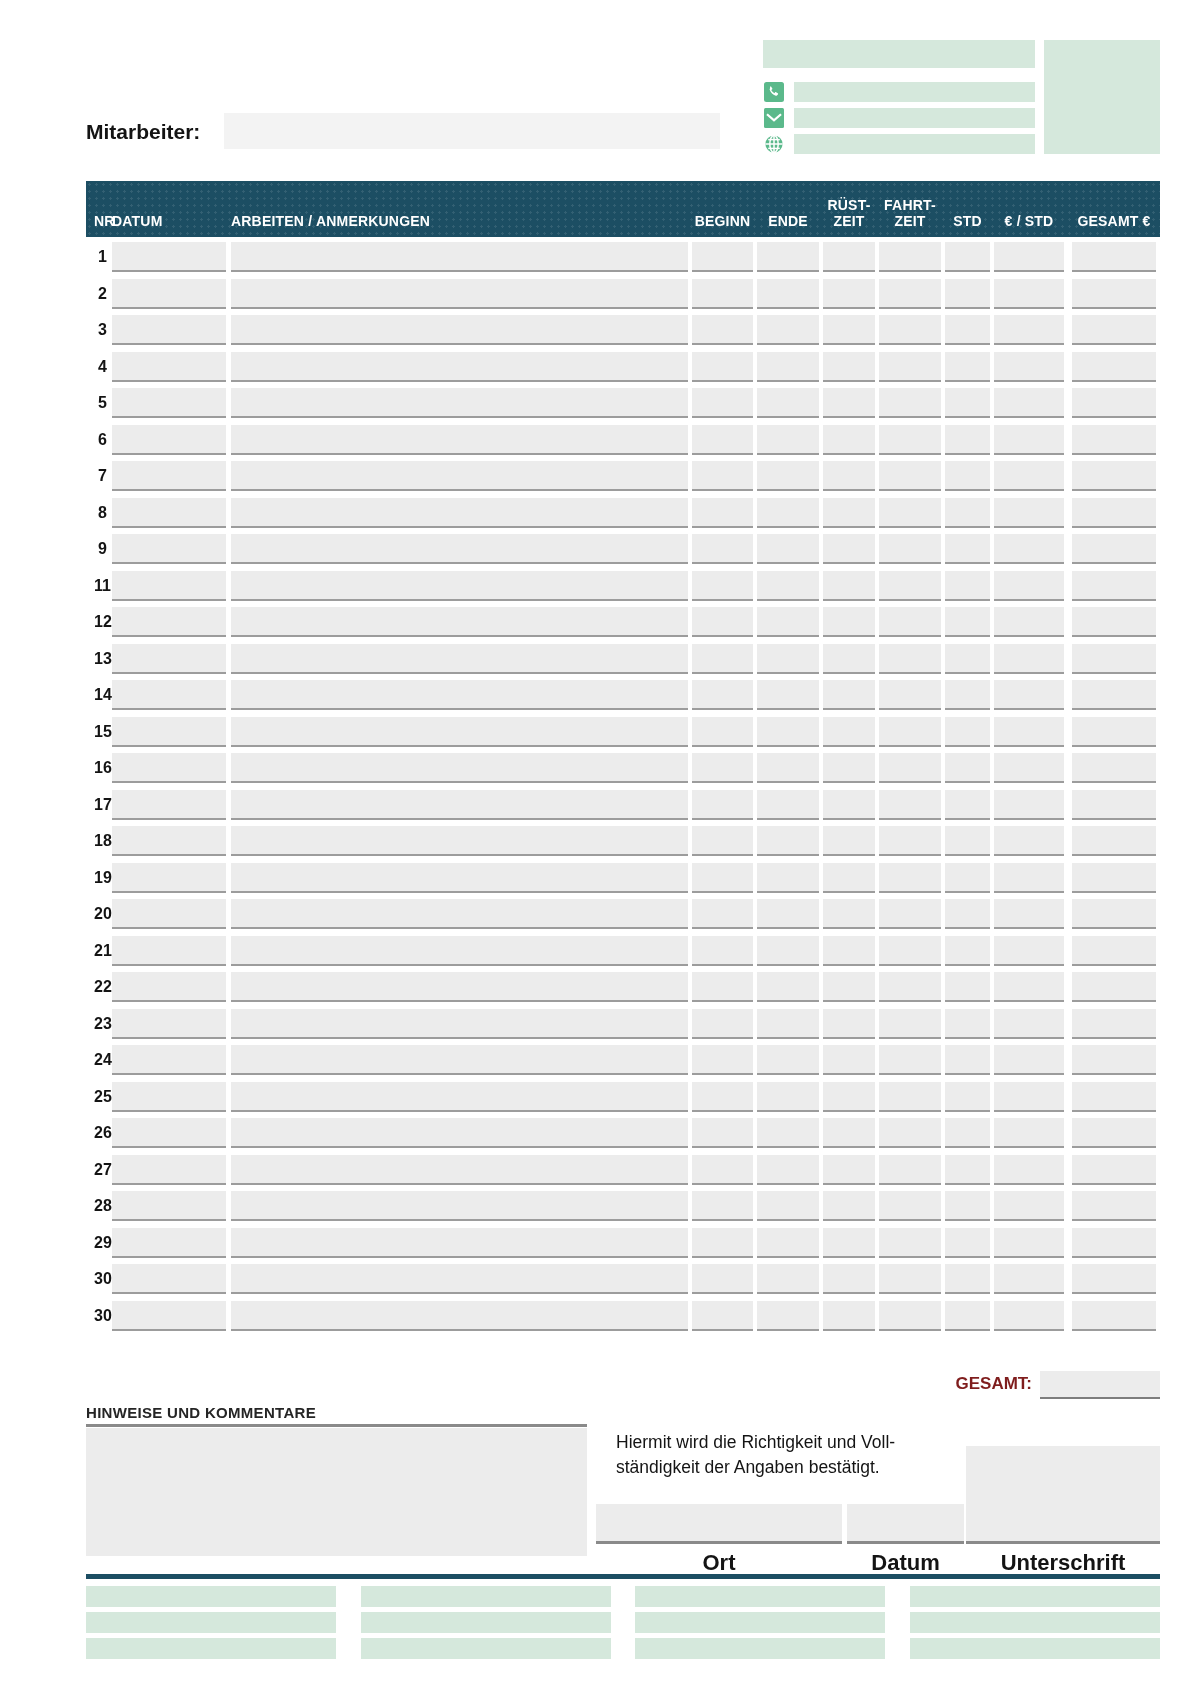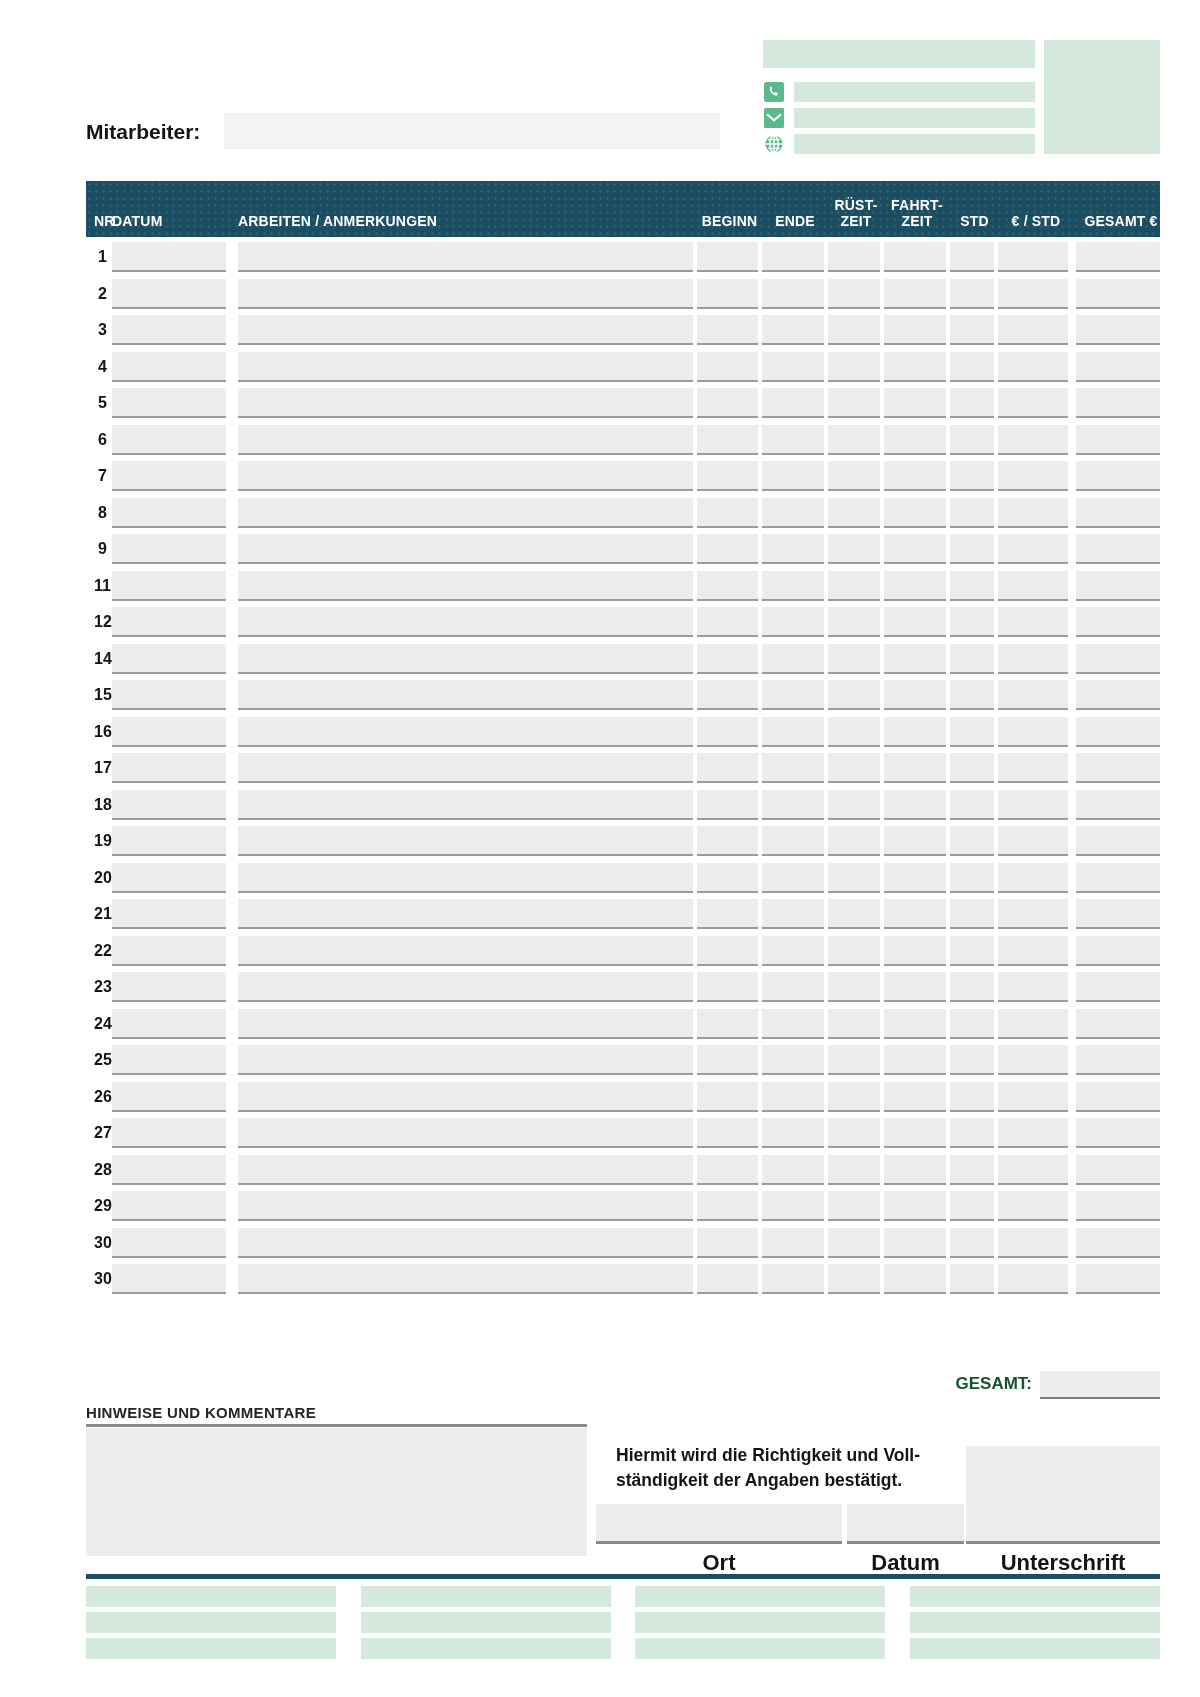--- a/index.html
+++ b/index.html
@@ -34,59 +34,59 @@
     position:absolute; left:86px; top:181px; width:1074px; height:56px;
     background:#1c4e63; color:#fff;
     background-image:radial-gradient(rgba(255,255,255,0.10) 1px, transparent 1.3px);
     background-size:7px 7px;
     display:flex; align-items:flex-end; padding-bottom:8px;
     font-size:14px; font-weight:bold; letter-spacing:0.2px; line-height:1.15;
   }
   .c { flex:0 0 auto; }
   .c-nr     { width:21px;  padding-left:8px; }
   .c-datum  { width:114px; margin-left:5px; }
-  .c-arb    { width:457px; margin-left:12px; }
+  .c-arb    { width:457px; margin-left:5px; }
   .c-beg    { width:61px;  margin-left:4px; text-align:center; }
   .c-ende   { width:62px;  margin-left:4px; text-align:center; }
   .c-ruest  { width:52px;  margin-left:4px; text-align:center; }
   .c-fahrt  { width:62px;  margin-left:4px; text-align:center; }
   .c-std    { width:45px;  margin-left:4px; text-align:center; }
   .c-eurstd { width:70px;  margin-left:4px; text-align:center; }
   .c-ges    { width:84px;  margin-left:8px; text-align:center; }
 
   .rows { position:absolute; left:86px; top:242px; width:1074px; }
   .row  { display:flex; height:30px; margin-bottom:6.5px; }
   .cell { background:#ececec; border-bottom:2px solid #9c9c9c; height:30px; }
   .rownum {
     font-size:16px; font-weight:bold; color:#141414;
     text-align:right; line-height:30px; background:none; border:none;
   }
 
   
   .total-label {
     position:absolute; left:920px; top:1374px; width:112px; text-align:right;
-    font-size:17px; font-weight:bold; color:#14532d;
+    font-size:17px; font-weight:bold; color:#7f1d1d;
   }
   .total-field {
     position:absolute; left:1040px; top:1371px; width:120px; height:28px;
     background:#ececec; border-bottom:2px solid #7d7d7d;
   }
 
   
   .hint-heading {
     position:absolute; left:86px; top:1404px;
     font-size:15px; font-weight:bold; color:#252525; letter-spacing:0.3px;
   }
   .hint-underline { position:absolute; left:86px; top:1424px; width:501px; height:3px; background:#8a8a8a; }
   .comments-box { position:absolute; left:86px; top:1428px; width:501px; height:128px; background:#ececec; }
 
   
   .confirm-text {
     position:absolute; left:616px; top:1430px; width:330px;
-    font-size:17.5px; font-weight:bold; color:#141414; line-height:1.45;margin-top:13px;
+    font-size:17.5px; font-weight:normal; color:#141414; line-height:1.45;
   }
   .sig-field { position:absolute; background:#ececec; border-bottom:3px solid #8a8a8a; }
   .f-ort   { left:596px; top:1504px; width:246px; height:40px; }
   .f-datum { left:847px; top:1504px; width:117px; height:40px; }
   .f-unter { left:966px; top:1446px; width:194px; height:98px; }
   .sig-label {
     position:absolute; top:1550px; text-align:center;
     font-size:22px; font-weight:bold; color:#141414;
   }
   .l-ort   { left:596px; width:246px; }
@@ -298,20 +298,32 @@
       <div class="cell c-arb"></div>
       <div class="cell c-beg"></div>
       <div class="cell c-ende"></div>
       <div class="cell c-ruest"></div>
       <div class="cell c-fahrt"></div>
       <div class="cell c-std"></div>
       <div class="cell c-eurstd"></div>
       <div class="cell c-ges"></div>
     </div>
 
+    <div class="row">
+      <div class="c c-nr rownum">13</div>
+      <div class="cell c-datum"></div>
+      <div class="cell c-arb"></div>
+      <div class="cell c-beg"></div>
+      <div class="cell c-ende"></div>
+      <div class="cell c-ruest"></div>
+      <div class="cell c-fahrt"></div>
+      <div class="cell c-std"></div>
+      <div class="cell c-eurstd"></div>
+      <div class="cell c-ges"></div>
+    </div>
 
     <div class="row">
       <div class="c c-nr rownum">14</div>
       <div class="cell c-datum"></div>
       <div class="cell c-arb"></div>
       <div class="cell c-beg"></div>
       <div class="cell c-ende"></div>
       <div class="cell c-ruest"></div>
       <div class="cell c-fahrt"></div>
       <div class="cell c-std"></div>

